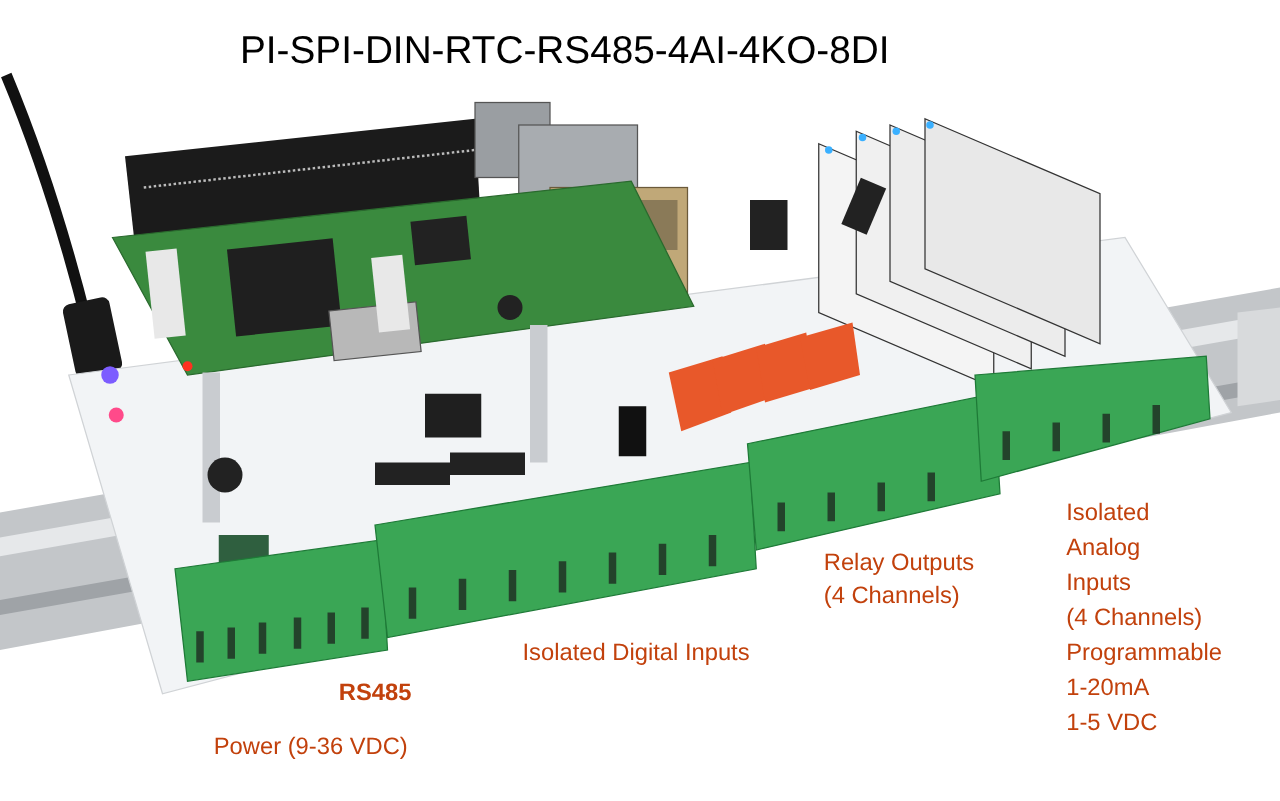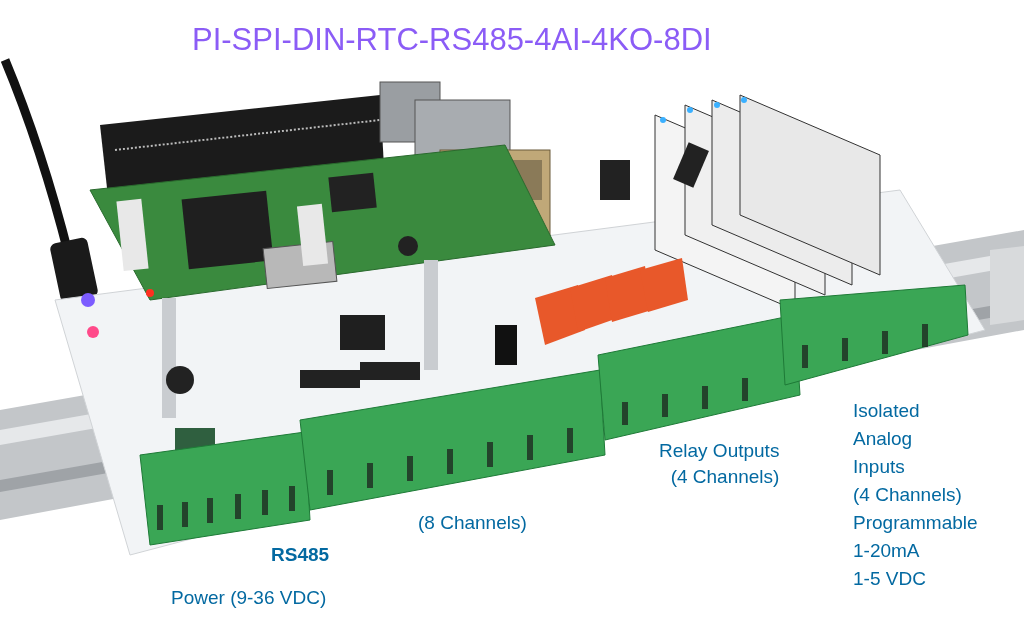--- a/index.html
+++ b/index.html
@@ -1,20 +1,20 @@
 <!DOCTYPE html>
 <html><head>
 <meta charset="utf-8">
 <style>
   html, body { margin:0; padding:0; background:#ffffff; }
   body { width:1024px; height:641px; position:relative; overflow:hidden;
          font-family:"Liberation Sans", sans-serif; }
-  .lbl { position:absolute; color:#0369a1; font-family:"Liberation Sans", sans-serif;
+  .lbl { position:absolute; color:#c2410c; font-family:"Liberation Sans", sans-serif;
          font-size:19px; line-height:26px; white-space:nowrap; }
-  .title { position:absolute; left:192px; top:22px; color:#8b5cf6;
+  .title { position:absolute; left:192px; top:22px; color:#000000;
            font-size:31px; letter-spacing:0px; white-space:nowrap; }
   svg { position:absolute; left:0; top:0; }
 </style>
 </head>
 <body>
 
 <svg width="1024" height="641" viewBox="0 0 1024 641">
 
   <g>
     <polygon points="0,410 1024,230 1024,330 0,520" fill="#c3c6c9"></polygon>
@@ -109,24 +109,24 @@
       <line x1="925" y1="324" x2="925" y2="347"></line>
   </g>
 </svg>
 
 <div class="title">PI-SPI-DIN-RTC-RS485-4AI-4KO-8DI</div>
 
 <div class="lbl" style="left:271px; top:542px;font-weight:bold;">RS485</div>
 <div class="lbl" style="left:171px; top:585px;">Power (9-36 VDC)</div>
 
 <div class="lbl" style="left:418px; top:510px;">
-  <div>(8 Channels)</div>
+  <div>Isolated Digital Inputs</div>
 </div>
 
-<div class="lbl" style="left:659px; top:438px;text-align:right;">
+<div class="lbl" style="left:659px; top:438px;">
   <div>Relay Outputs</div>
   <div>(4 Channels)</div>
 </div>
 
 <div class="lbl" style="left:853px; top:397px; line-height:28px;">
   <div>Isolated</div>
   <div>Analog</div>
   <div>Inputs</div>
   <div>(4 Channels)</div>
   <div>Programmable</div>

